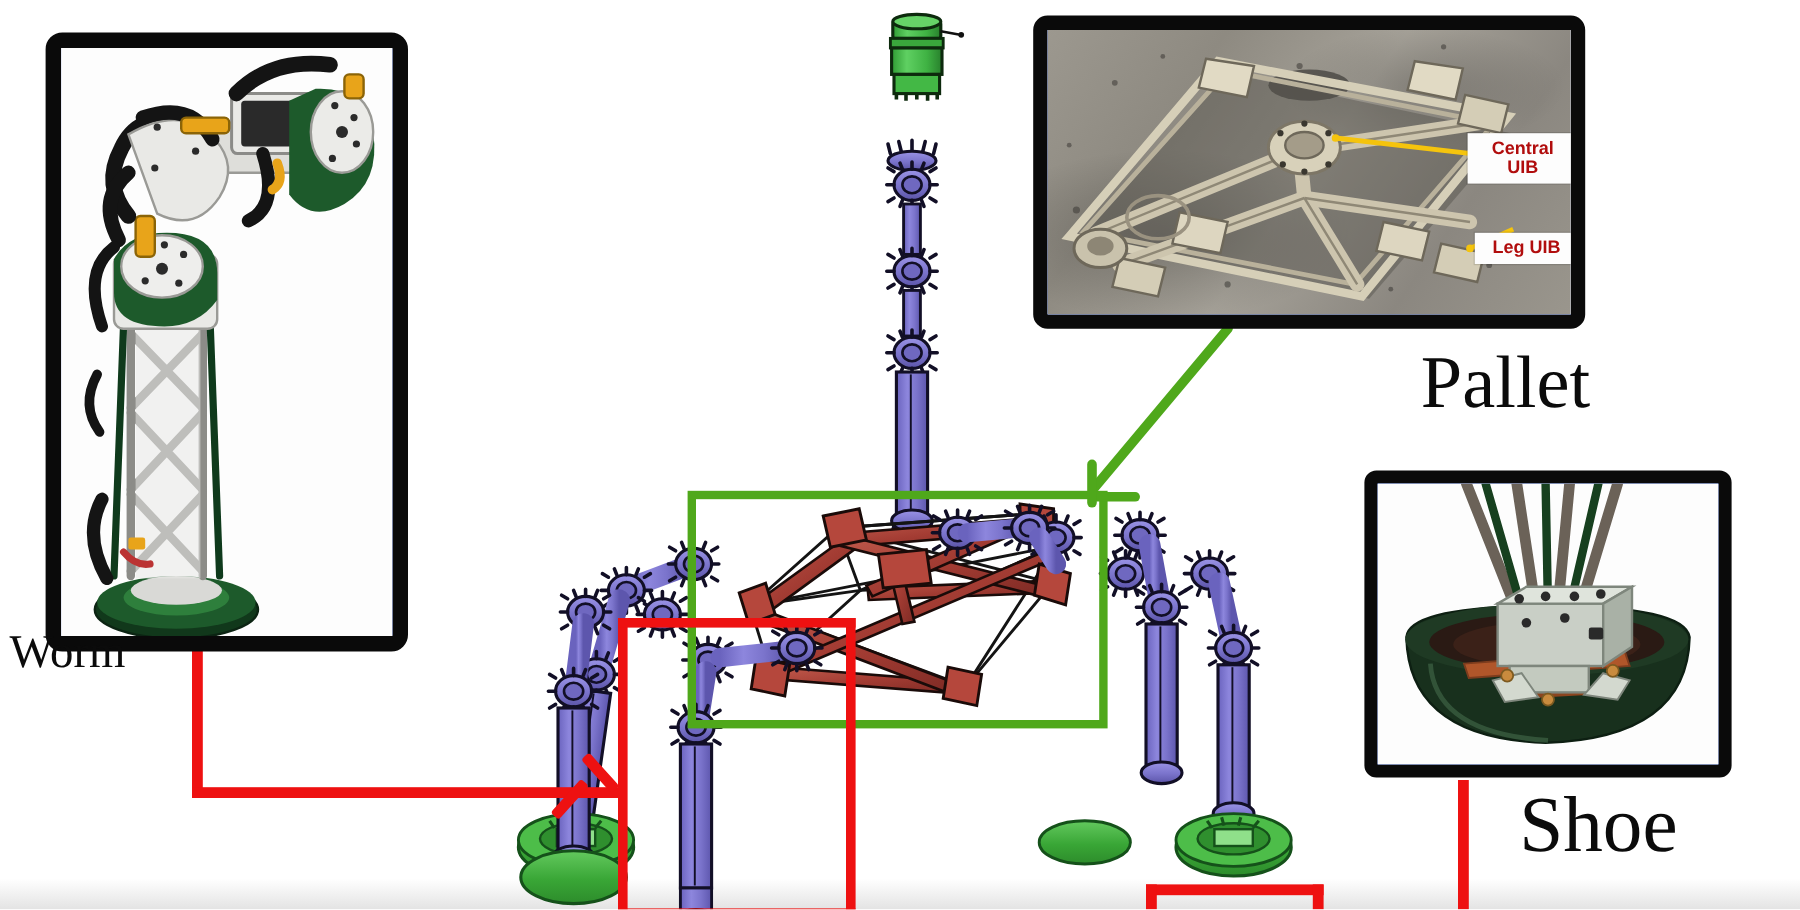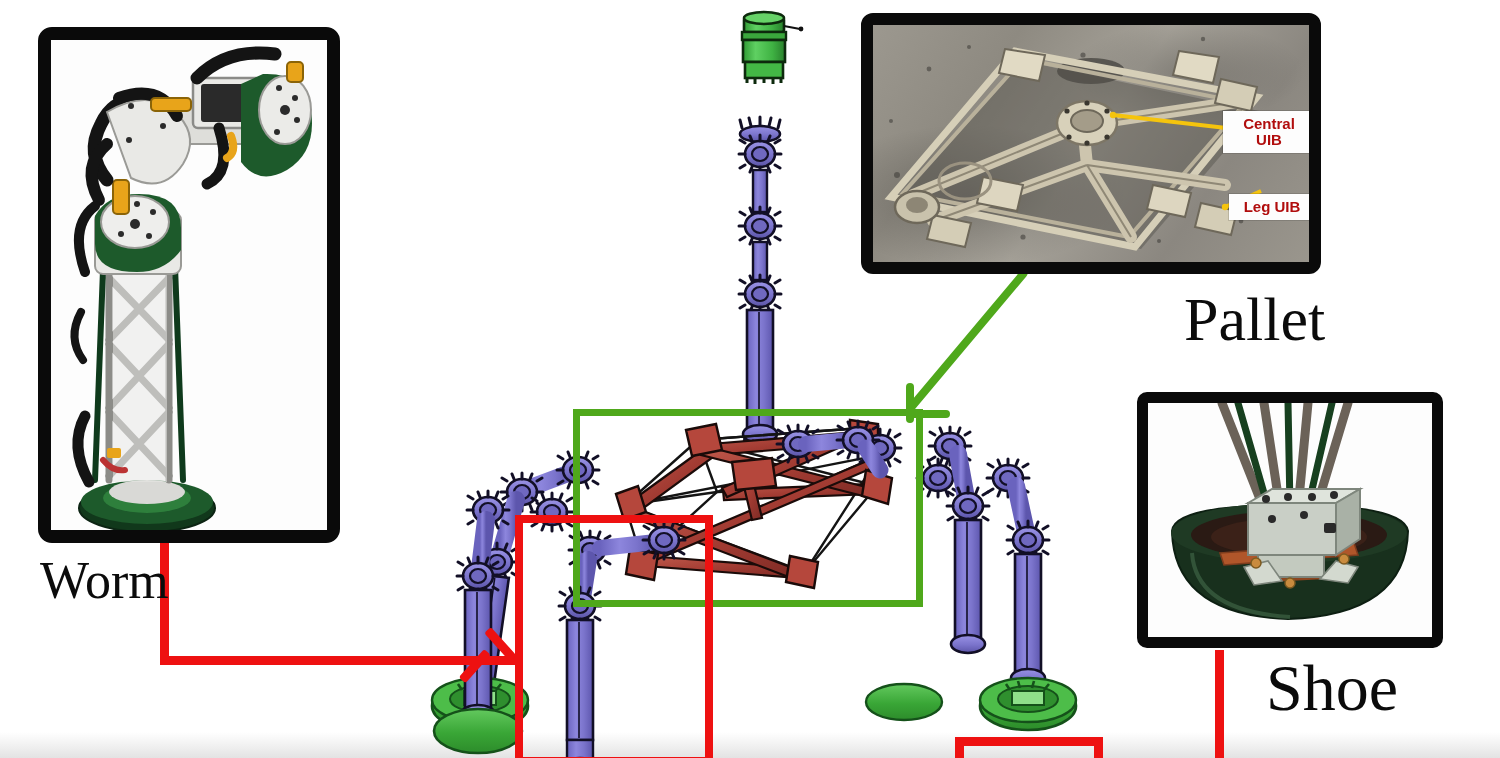--- a/index.html
+++ b/index.html
@@ -440,21 +440,21 @@
         <rect x="236" y="22" width="16" height="20" rx="4" fill="#e8a41a" stroke="#8b6407" stroke-width="2"></rect>
         <path d="M180,96 q6,16 -4,22" fill="none" stroke="#e8a41a" stroke-width="8" stroke-linecap="round"></path>
 
         <path d="M34,376 q-16,30 4,66" fill="none" stroke="#141414" stroke-width="11" stroke-linecap="round"></path>
         <path d="M30,272 q-14,26 2,48" fill="none" stroke="#141414" stroke-width="8" stroke-linecap="round"></path>
         <path d="M52,420 q10,12 22,10" fill="none" stroke="#b33" stroke-width="6" stroke-linecap="round"></path>
         <rect x="56" y="408" width="14" height="10" rx="2" fill="#e8a41a"></rect>
       </svg>
     </div>
   </div>
-  <div class="big-label" style="left:8px;top:555px;font-size:52px;margin-left:32px;">Worm</div>
+  <div class="big-label" style="left:8px;top:524px;font-size:39px;">Worm</div>
 
   <div class="inset" style="left:861px;top:13px;width:460px;height:261px;border:12px solid #0a0a0a;border-radius:12px;">
     <div class="inner">
       <div class="pallet-photo"></div>
       <svg viewBox="0 0 436 237" preserveAspectRatio="none" style="position:absolute;left:0;top:0;width:100%;height:100%;z-index:3">
 
         <g fill="#3c3a36" opacity=".55">
           <circle cx="24" cy="150" r="3"></circle>
             <circle cx="56" cy="44" r="2.4"></circle>
           <circle cx="96" cy="22" r="2"></circle>

